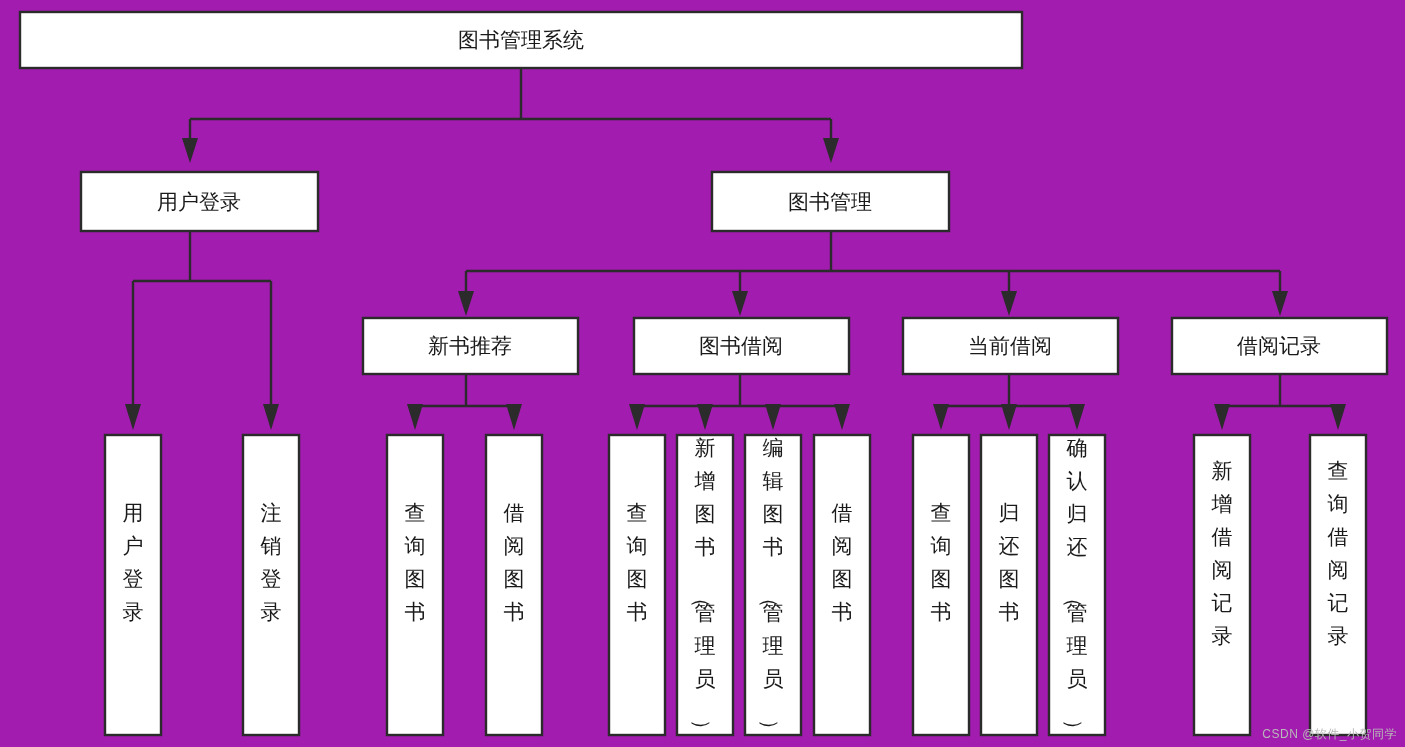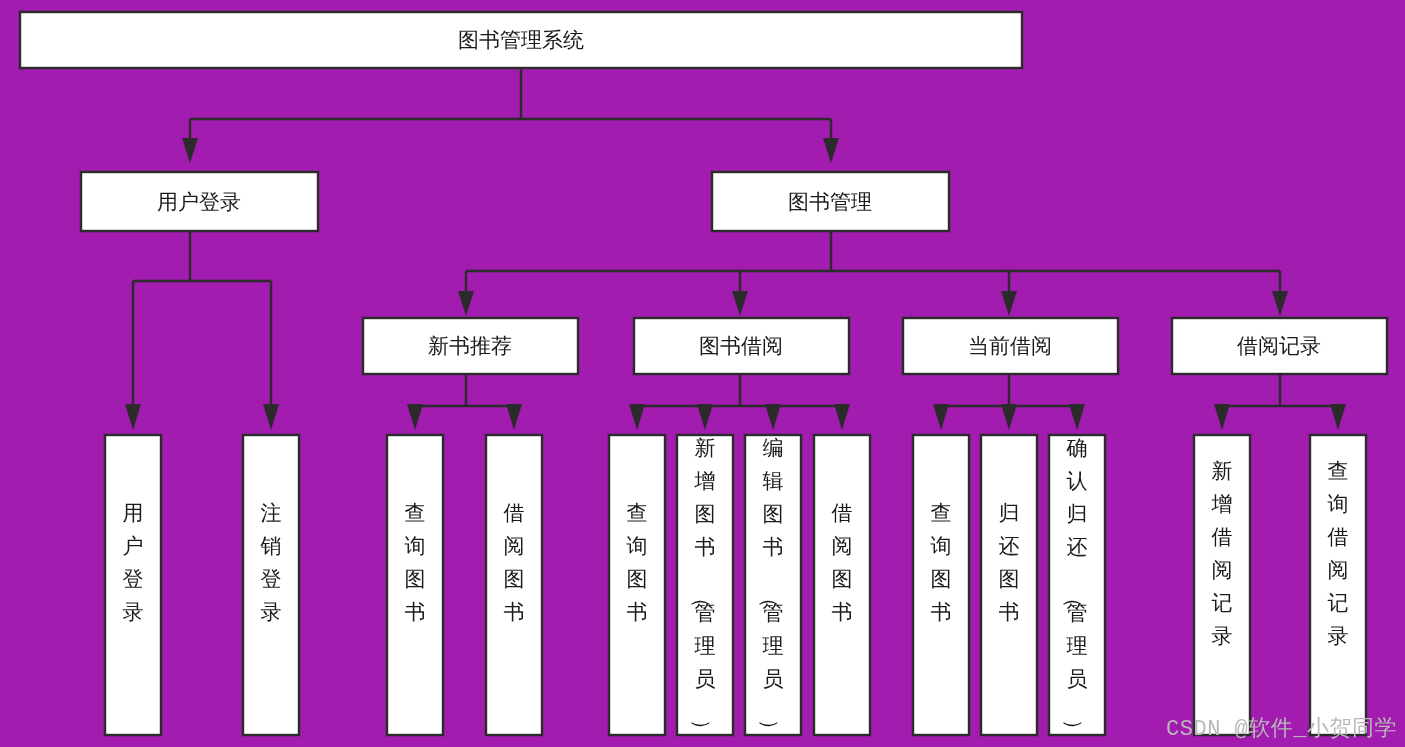--- a/index.html
+++ b/index.html
@@ -52,22 +52,22 @@
     fill: none;
   }
   .edge-arrow {
     fill: #2b2b2b;
     stroke: none;
   }
   .watermark {
     position: absolute;
     right: 8px;
     bottom: 4px;
-    font-family: Liberation Mono, monospace;
-    font-size: 22px;
+    font-family: Liberation Sans, sans-serif;
+    font-size: 12px;
     color: #b9b9b9;
     white-space: nowrap;
     letter-spacing: 0.5px;
     user-select: none;
   }
 </style>
 </head>
 <body>
 
 <div id="diagram-root">

